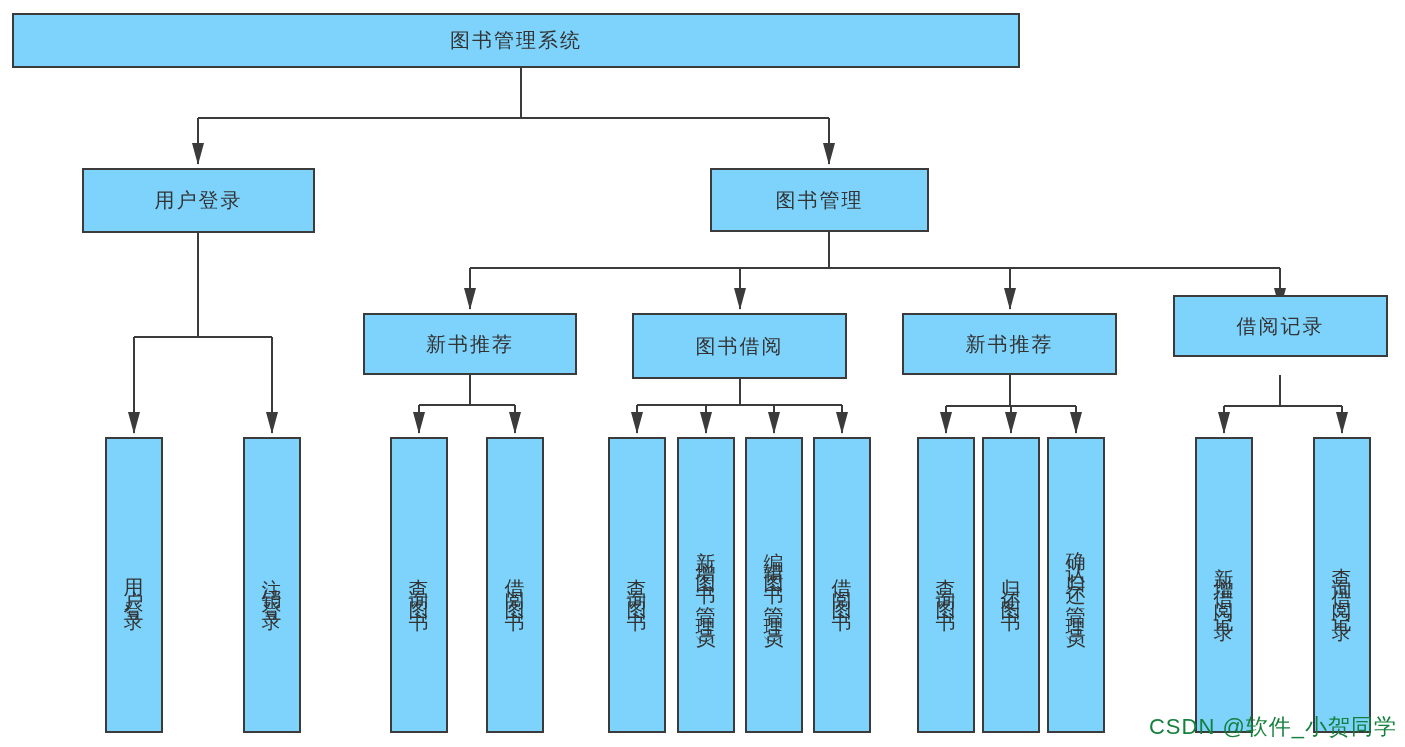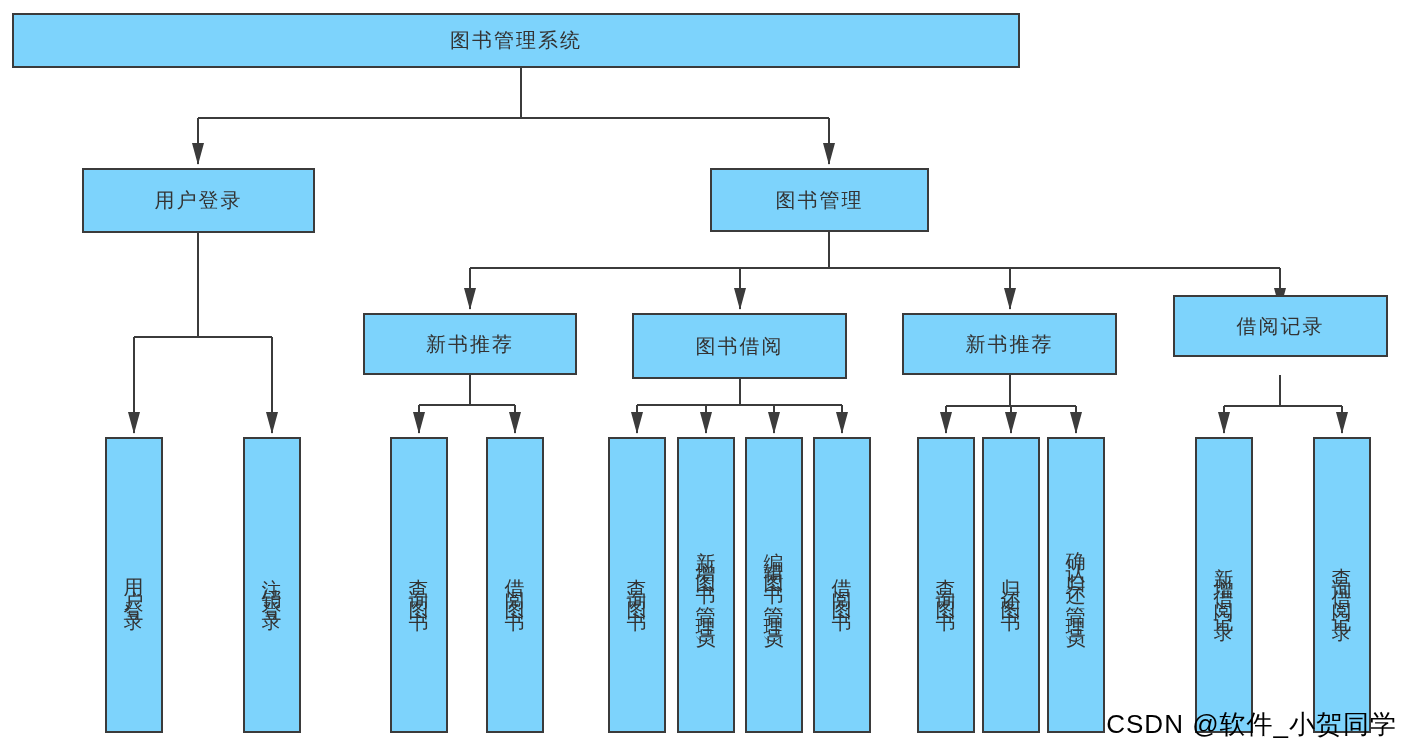--- a/index.html
+++ b/index.html
@@ -38,22 +38,22 @@
     text-orientation: mixed;
     letter-spacing: 11px;
     font-size: 20px;
     line-height: 1;
     white-space: nowrap;
   }
   .watermark {
     position: absolute;
     right: 8px;
     bottom: 5px;
-    font-size: 26px;
-    color: #000000;
+    font-size: 22px;
+    color: #15803d;
     letter-spacing: 1px;
     white-space: nowrap;
   }
 </style>
 </head>
 <body>
 
 <div class="canvas">
 
   <svg class="wires" viewBox="0 0 1405 747" xmlns="http://www.w3.org/2000/svg">

